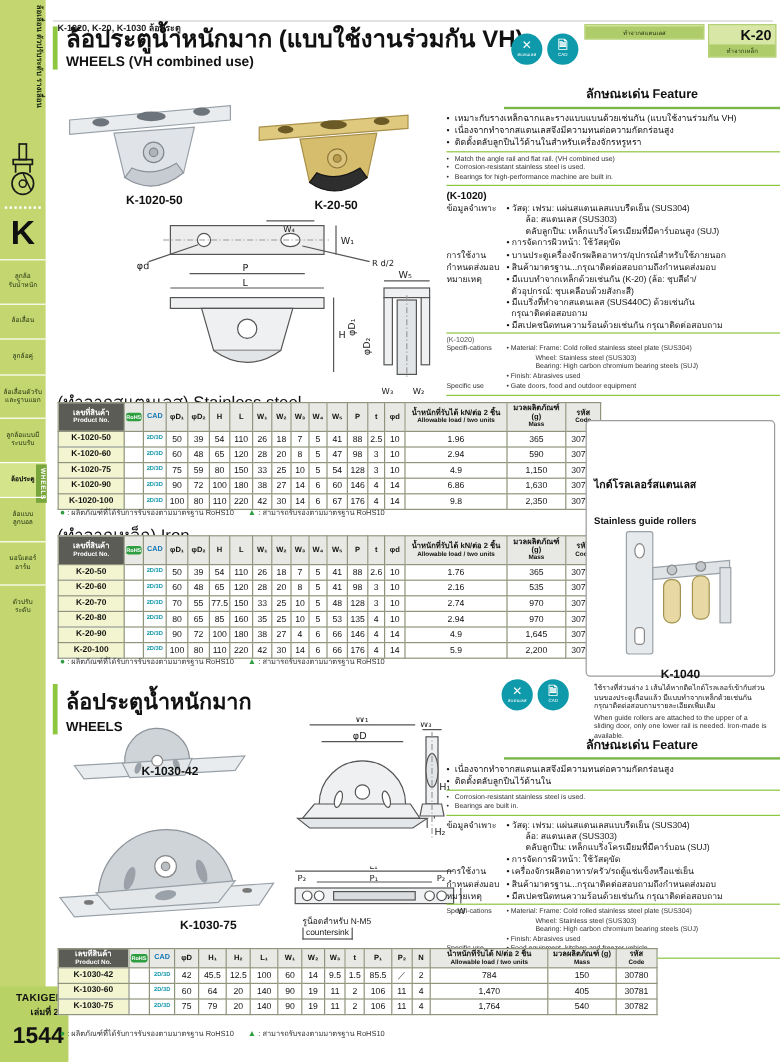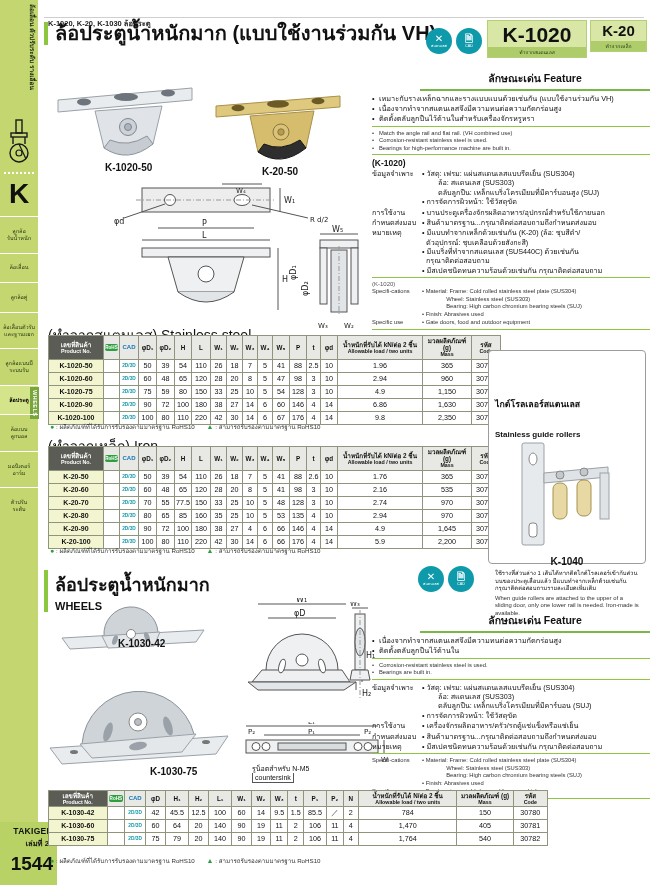--- a/index.html
+++ b/index.html
@@ -170,40 +170,40 @@
     <div class="brand-name">TAKIGEN</div>
     <div class="brand-vol">เล่มที่ 24</div>
     <div class="brand-page">1544</div>
   </div>
 
   <div class="s breadcrumb">K-1020, K-20, K-1030  ล้อประตู</div>
   <div class="s head-rule"></div>
 
   <div class="s title-block">
     <div class="h1-th">ล้อประตูน้ำหนักมาก (แบบใช้งานร่วมกัน VH)</div>
+    <div class="h1-en">WHEELS (VH  combined  use)</div>
   </div>
 
   <div class="s" style="left:426px;top:28px;">
     <div class="circle-badge">
         <span class="glyph">✕</span>
         <span class="cap">สแตนเลส</span>
       </div>
   </div>
   <div class="s" style="left:456px;top:28px;">
     <div class="circle-badge">
         <span class="glyph">🗎</span>
         <span class="cap">CAD</span>
       </div>
   </div>
   <div class="s code-box" style="left:487px;top:20px;width:100px;">
-    <div class="code">K-1020</div>
     <div class="sub">ทำจากสแตนเลส</div>
   </div>
   <div class="s code-box" style="left:590px;top:20px;width:57px;">
-    <div class="code" style="font-size:15px;">K-20</div>
+    <div class="code" style="font-size:12px;text-align:right;">K-20</div>
     <div class="sub">ทำจากเหล็ก</div>
   </div>
 
   <div class="s" style="left:50px;top:78px;">
     <svg width="150" height="88" viewBox="0 0 150 88">
       <polygon points="8,22 142,10 142,22 8,34" fill="#e9ecef" stroke="#99a1a8"></polygon>
       <ellipse cx="34" cy="24" rx="7" ry="3.4" fill="#6d747b"></ellipse>
       <ellipse cx="118" cy="15" rx="7" ry="3.4" fill="#6d747b"></ellipse>
       <ellipse cx="76" cy="19" rx="12" ry="4" fill="#6d747b"></ellipse>
       <polygon points="45,33 112,28 103,66 54,70" fill="#e0e4e8" stroke="#99a1a8"></polygon>
@@ -423,21 +423,21 @@
             <td>120</td>
             <td>28</td>
             <td>20</td>
             <td>8</td>
             <td>5</td>
             <td>47</td>
             <td>98</td>
             <td>3</td>
             <td>10</td>
             <td>2.94</td>
-            <td>960</td>
+            <td>590</td>
             <td>30776</td>
           </tr>
           <tr>
             <td class="c-prod">K-1020-75</td>
             <td></td>
             <td class="c-cad">2D/3D</td>
             <td>75</td>
             <td>59</td>
             <td>80</td>
             <td>150</td>

